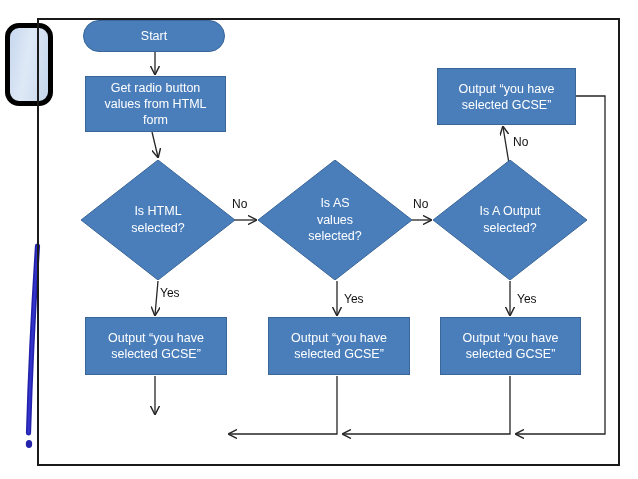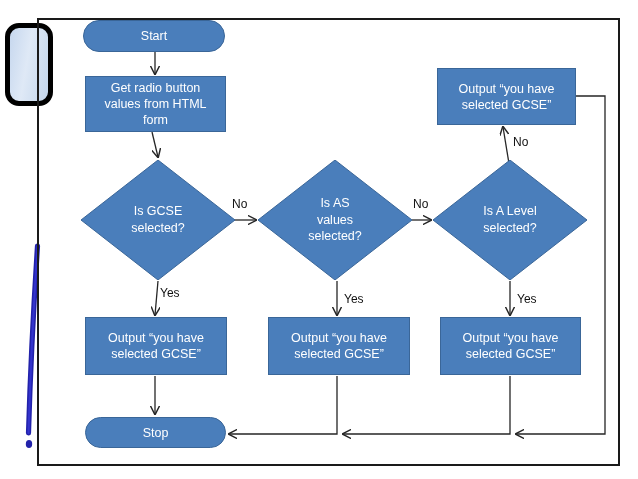--- a/index.html
+++ b/index.html
@@ -160,54 +160,53 @@
   <div class="node pill" style="left:83px; top:20px; width:142px; height:32px;">Start</div>
 
   <div class="node rect" style="left:85px; top:76px; width:141px; height:56px;">Get radio button
 values from HTML
 form</div>
 
   <div class="diamond" style="left:81px; top:160px;">
     <svg class="dshape" viewBox="0 0 154 120" preserveAspectRatio="none" aria-hidden="true">
       <polygon points="77,0 154,60 77,120 0,60" fill="#4a7ebb" stroke="#3a6698" stroke-width="1"></polygon>
     </svg>
-    <div class="dlabel">Is GCSE
+    <div class="dlabel">Is HTML
 selected?</div>
   </div>
 
   <div class="diamond" style="left:258px; top:160px;">
     <svg class="dshape" viewBox="0 0 154 120" preserveAspectRatio="none" aria-hidden="true">
       <polygon points="77,0 154,60 77,120 0,60" fill="#4a7ebb" stroke="#3a6698" stroke-width="1"></polygon>
     </svg>
     <div class="dlabel">Is AS
 values
 selected?</div>
   </div>
 
   <div class="diamond" style="left:433px; top:160px;">
     <svg class="dshape" viewBox="0 0 154 120" preserveAspectRatio="none" aria-hidden="true">
       <polygon points="77,0 154,60 77,120 0,60" fill="#4a7ebb" stroke="#3a6698" stroke-width="1"></polygon>
     </svg>
-    <div class="dlabel">Is A Level
+    <div class="dlabel">Is A Output
 selected?</div>
   </div>
 
   <div class="node rect" style="left:437px; top:68px; width:139px; height:57px;">Output “you have
 selected GCSE”</div>
 
   <div class="node rect" style="left:85px; top:317px; width:142px; height:58px;">Output “you have
 selected GCSE”</div>
 
   <div class="node rect" style="left:268px; top:317px; width:142px; height:58px;">Output “you have
 selected GCSE”</div>
 
   <div class="node rect" style="left:440px; top:317px; width:141px; height:58px;">Output “you have
 selected GCSE”</div>
 
-  <div class="node pill" style="left:85px; top:417px; width:141px; height:31px;">Stop</div>
 
   <div class="elabel" style="left:232px; top:198px;">No</div>
 
   <div class="elabel" style="left:160px; top:287px;">Yes</div>
 
   <div class="elabel" style="left:413px; top:198px;">No</div>
 
   <div class="elabel" style="left:344px; top:293px;">Yes</div>
 
   <div class="elabel" style="left:513px; top:136px;">No</div>

